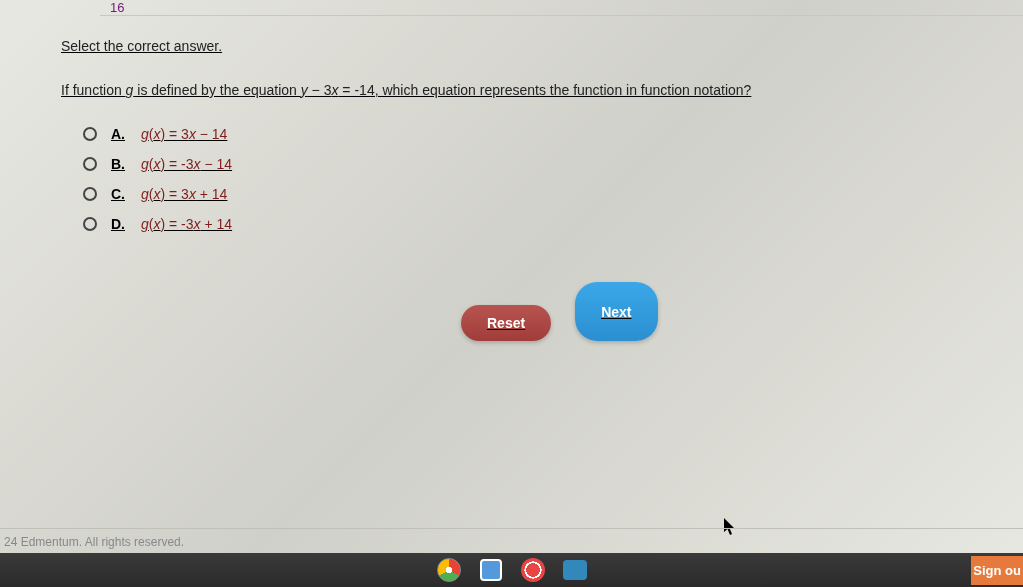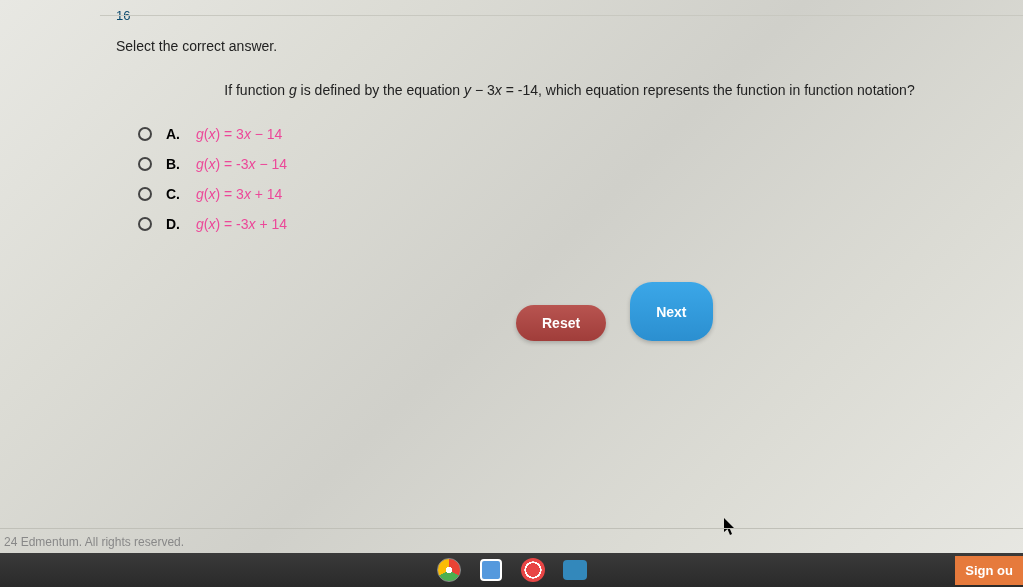--- a/index.html
+++ b/index.html
@@ -9,41 +9,40 @@
     }
     body {
       font-family: Arial, sans-serif;
       background: linear-gradient(135deg, #e8e8e3 0%, #dcdcd5 25%, #d0d0ca 50%, #dcdcd5 75%, #e8e8e3 100%);
       width: 1023px;
       height: 587px;
       position: relative;
       overflow: hidden;
     }
     .content-area {
-      padding: 20px 0 0 116px;
+      padding: 20px 0 0 61px;
+      text-decoration: underline;
     }
     .question-number {
       position: absolute;
       top: 0;
-      left: 116px;
+      left: 110px;
       font-size: 13px;
-      color: #0c4a6e;
-      margin-top: 8px;
+      color: #701a75;
     }
     .instruction {
       font-size: 14px;
       color: #222;
       margin-top: 18px;
       margin-bottom: 28px;
     }
     .question-text {
       font-size: 14px;
       color: #222;
       margin-bottom: 28px;
-      text-align: center;
     }
     .italic {
       font-style: italic;
     }
     .options {
       margin-left: 22px;
     }
     .option {
       display: flex;
       align-items: center;
@@ -58,21 +57,21 @@
       margin-right: 14px;
       background: transparent;
       cursor: pointer;
     }
     .option-letter {
       font-weight: bold;
       margin-right: 12px;
       min-width: 18px;
     }
     .option-text {
-      color: #ec4899;
+      color: #7f1d1d;
     }
     .buttons {
       margin-top: 50px;
       margin-left: 400px;
       display: flex;
       gap: 24px;
     }
     .btn {
       padding: 10px 26px;
       border-radius: 22px;
@@ -152,21 +151,21 @@
       border-radius: 4px;
       width: 24px;
       height: 20px;
     }
     .signout-btn {
       position: absolute;
       right: 0;
       bottom: 2px;
       background: #e67a3c;
       color: white;
-      padding: 7px 10px;
+      padding: 7px 2px;
       font-size: 13px;
       font-weight: bold;
       cursor: pointer;
     }
     .hr-top {
       position: absolute;
       top: 15px;
       left: 100px;
       right: 0;
       border-top: 1px solid #c8c8c0;

